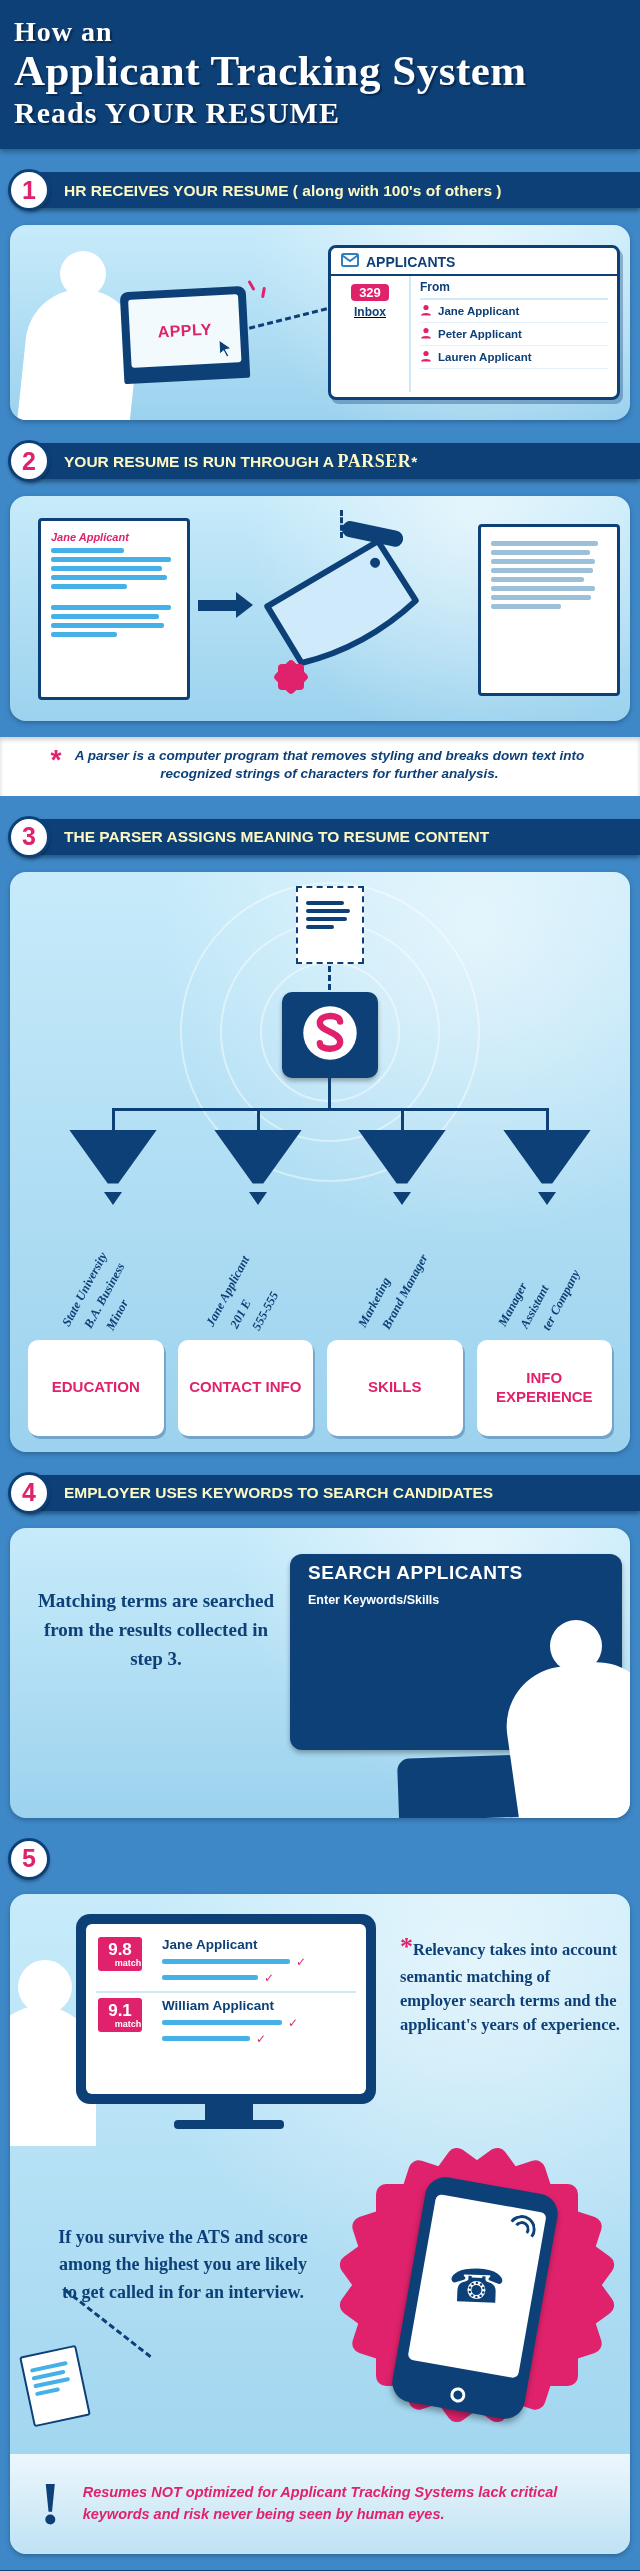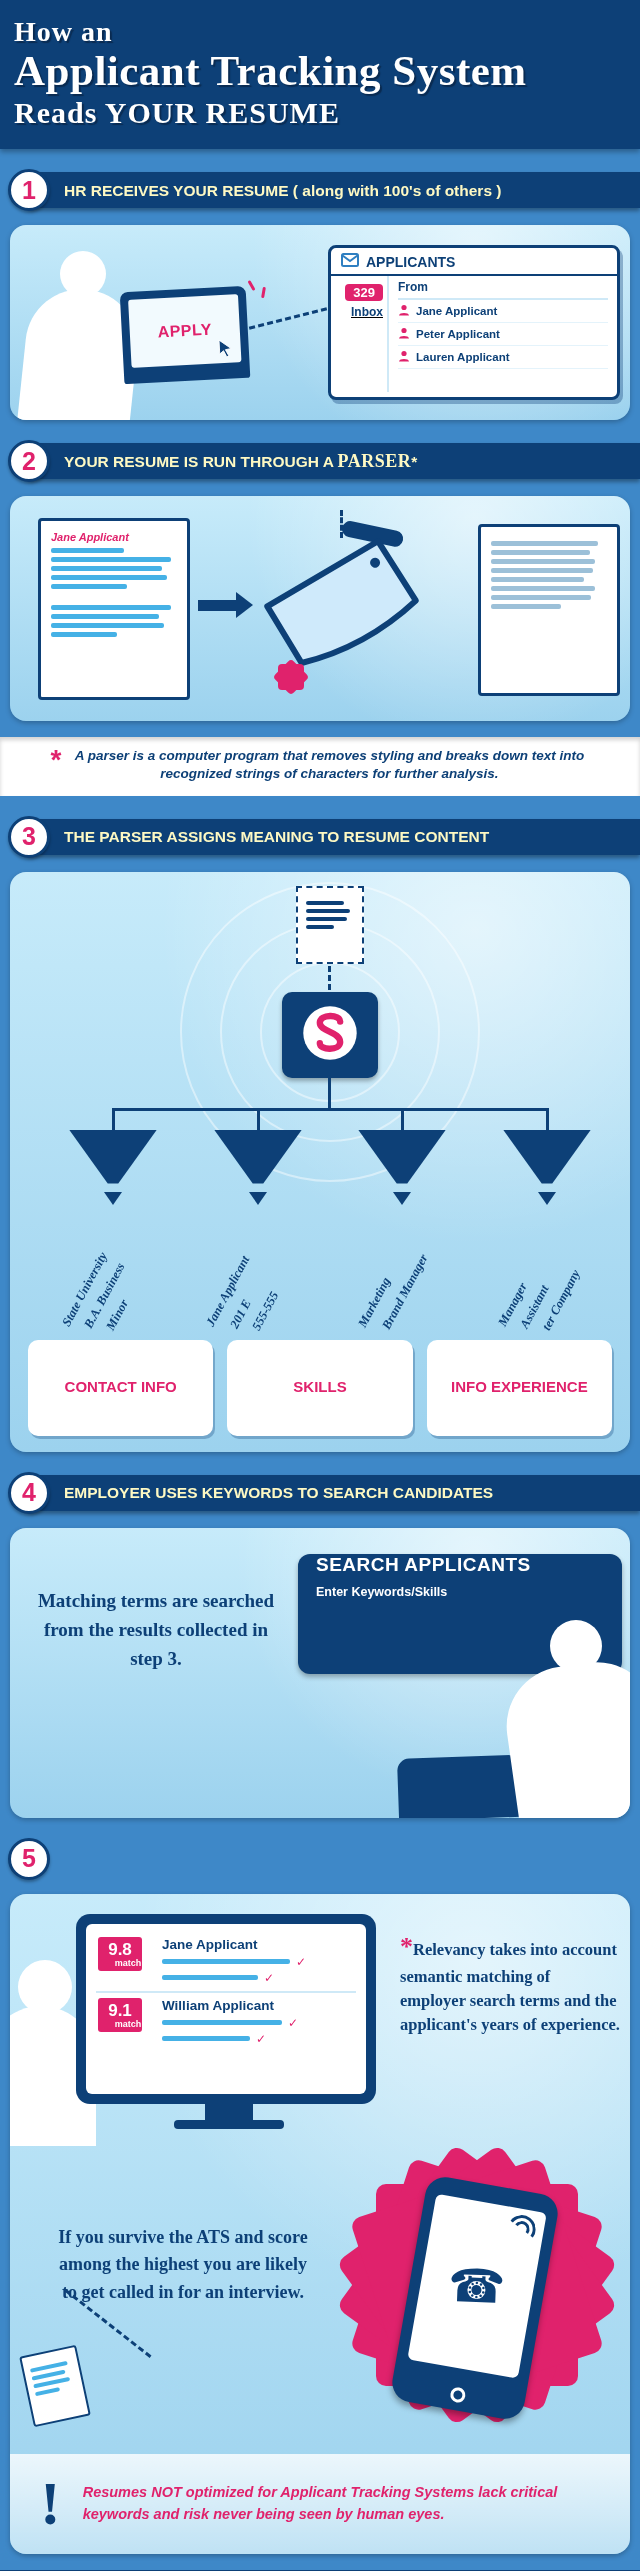--- a/index.html
+++ b/index.html
@@ -49,21 +49,21 @@
   .cursor{position:absolute;right:6px;bottom:2px;}
   .spark{position:absolute;width:3px;height:11px;background:var(--pink);border-radius:2px;}
   .sp1{left:240px;top:55px;transform:rotate(-30deg);}
   .sp2{left:252px;top:62px;transform:rotate(10deg);}
   .p1-dash{position:absolute;left:238px;top:92px;width:80px;border-top:3px dashed var(--navy);transform:rotate(-14deg);}
   .mail-win{position:absolute;left:318px;top:20px;width:292px;height:155px;background:#fff;
     border:3px solid var(--navy);border-radius:8px;box-shadow:3px 4px 0 rgba(13,64,119,.35);}
   .mail-title{display:flex;align-items:center;gap:7px;padding:5px 10px 4px;border-bottom:2px solid var(--navy);
     color:var(--navy);font-weight:700;font-size:14px;}
   .mail-body{display:flex;height:116px;}
-  .mail-left{width:58px;border-right:2px solid #cfe9f7;padding:7px 4px;text-align:right;text-decoration:underline;}
+  .mail-left{width:80px;border-right:2px solid #cfe9f7;padding:7px 4px;text-align:center;text-decoration:underline;}
   .badge{display:inline-block;background:var(--pink);color:#fff;font-weight:700;font-size:13px;
     padding:1px 8px;border-radius:4px;}
   .inbox-label{color:var(--navy);font-weight:700;font-size:12px;margin-top:4px;}
   .mail-right{flex:1;padding:2px 9px;}
   .from-label{color:var(--navy);font-weight:700;font-size:12px;padding:2px 0 4px;border-bottom:2px solid #cfe9f7;}
   .app-row{display:flex;align-items:center;gap:6px;padding:4px 0;border-bottom:1px solid #e4f3fb;
     color:var(--navy);font-weight:700;font-size:11.5px;}
 
   
   .panel2{height:225px;}
@@ -111,22 +111,22 @@
     font-family:"Liberation Serif",serif;font-style:italic;font-weight:700;color:var(--navy);font-size:12.5px;}
   .cats{position:absolute;left:18px;right:18px;bottom:16px;display:flex;gap:14px;}
   .cat{flex:1;height:96px;background:#fff;border-radius:10px;box-shadow:2px 3px 0 rgba(13,64,119,.3);
     display:flex;align-items:center;justify-content:center;text-align:center;color:var(--pink);
     font-weight:800;font-size:15px;line-height:1.25;padding:0 8px;}
 
   
   .panel4{height:290px;}
   .p4-caption{position:absolute;left:18px;top:58px;width:256px;text-align:center;color:var(--navy);
     font-family:"Liberation Serif",serif;font-weight:700;font-size:19px;line-height:1.55;}
-  .search-panel{position:absolute;left:288px;right:8px;top:26px;height:120px;background:var(--navy);
-    border-radius:12px;padding:0 18px;box-shadow:0 3px 5px rgba(0,0,0,.3);}
+  .search-panel{position:absolute;left:280px;right:8px;top:26px;height:196px;background:var(--navy);
+    border-radius:12px;padding:8px 18px;box-shadow:0 3px 5px rgba(0,0,0,.3);}
   .sp-title{color:#fff;font-weight:800;font-size:19px;letter-spacing:.5px;}
   .sp-row{display:flex;align-items:center;gap:10px;margin-top:14px;}
   .search-box{width:212px;height:36px;background:#fff;border:3px solid var(--pink);border-radius:3px;
     display:flex;align-items:center;padding:0 7px;color:var(--navy);font-weight:700;font-size:14px;}
   .caret{display:inline-block;width:2px;height:17px;background:var(--navy);margin-left:2px;}
   .sp-hint{color:#fff;font-weight:700;font-size:12.5px;margin-top:9px;}
   .p4-head{left:540px;top:92px;width:52px;height:52px;z-index:2;}
   .p4-body{left:500px;top:136px;width:150px;height:170px;transform:rotate(-8deg);z-index:2;}
   .p4-gear{position:absolute;left:388px;top:228px;width:172px;height:62px;background:var(--navy);
     border-radius:12px 12px 0 0;transform:rotate(-2deg);}
@@ -375,20 +375,21 @@
     <span class="frag" style="left:200px;top:446px;">Jane Applicant</span>
     <span class="frag" style="left:224px;top:448px;">201 E</span>
     <span class="frag" style="left:246px;top:450px;">555-555</span>
     <span class="frag" style="left:352px;top:447px;">Marketing</span>
     <span class="frag" style="left:376px;top:449px;">Brand Manager</span>
     <span class="frag" style="left:492px;top:446px;">Manager</span>
     <span class="frag" style="left:514px;top:448px;">Assistant</span>
     <span class="frag" style="left:536px;top:450px;">ter Company</span>
 
     <div class="cats">
+      <div class="cat">EDUCATION</div>
       <div class="cat">CONTACT INFO</div>
       <div class="cat">SKILLS</div>
       <div class="cat">INFO EXPERIENCE</div>
     </div>
   </section>
 
   <div class="step">
     <div class="num">4</div>
     <div class="bar">
         <span class="bar-text"><span>EMPLOYER USES KEYWORDS TO SEARCH CANDIDATES</span><span class="em"></span><span></span></span>

